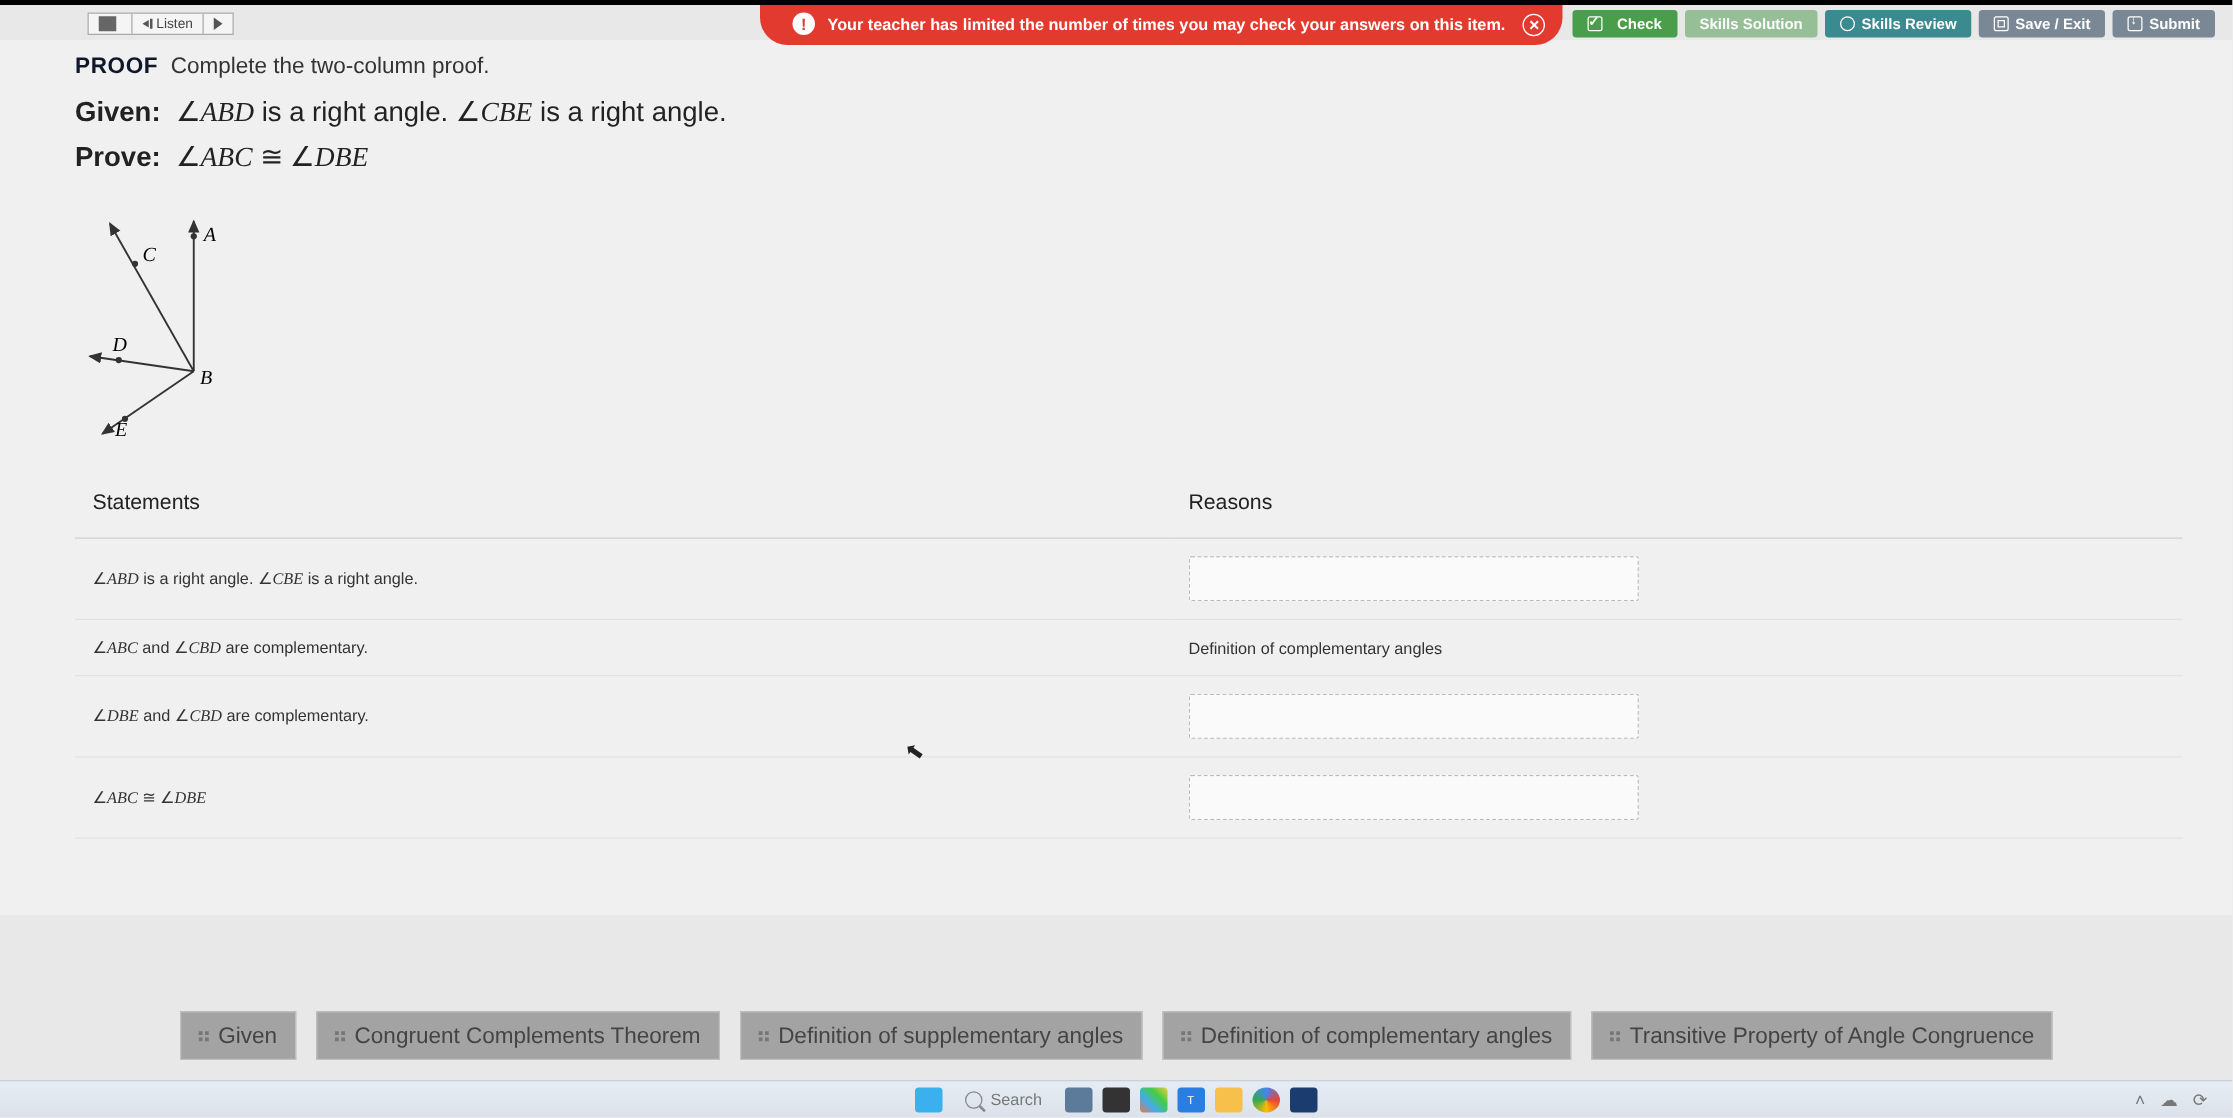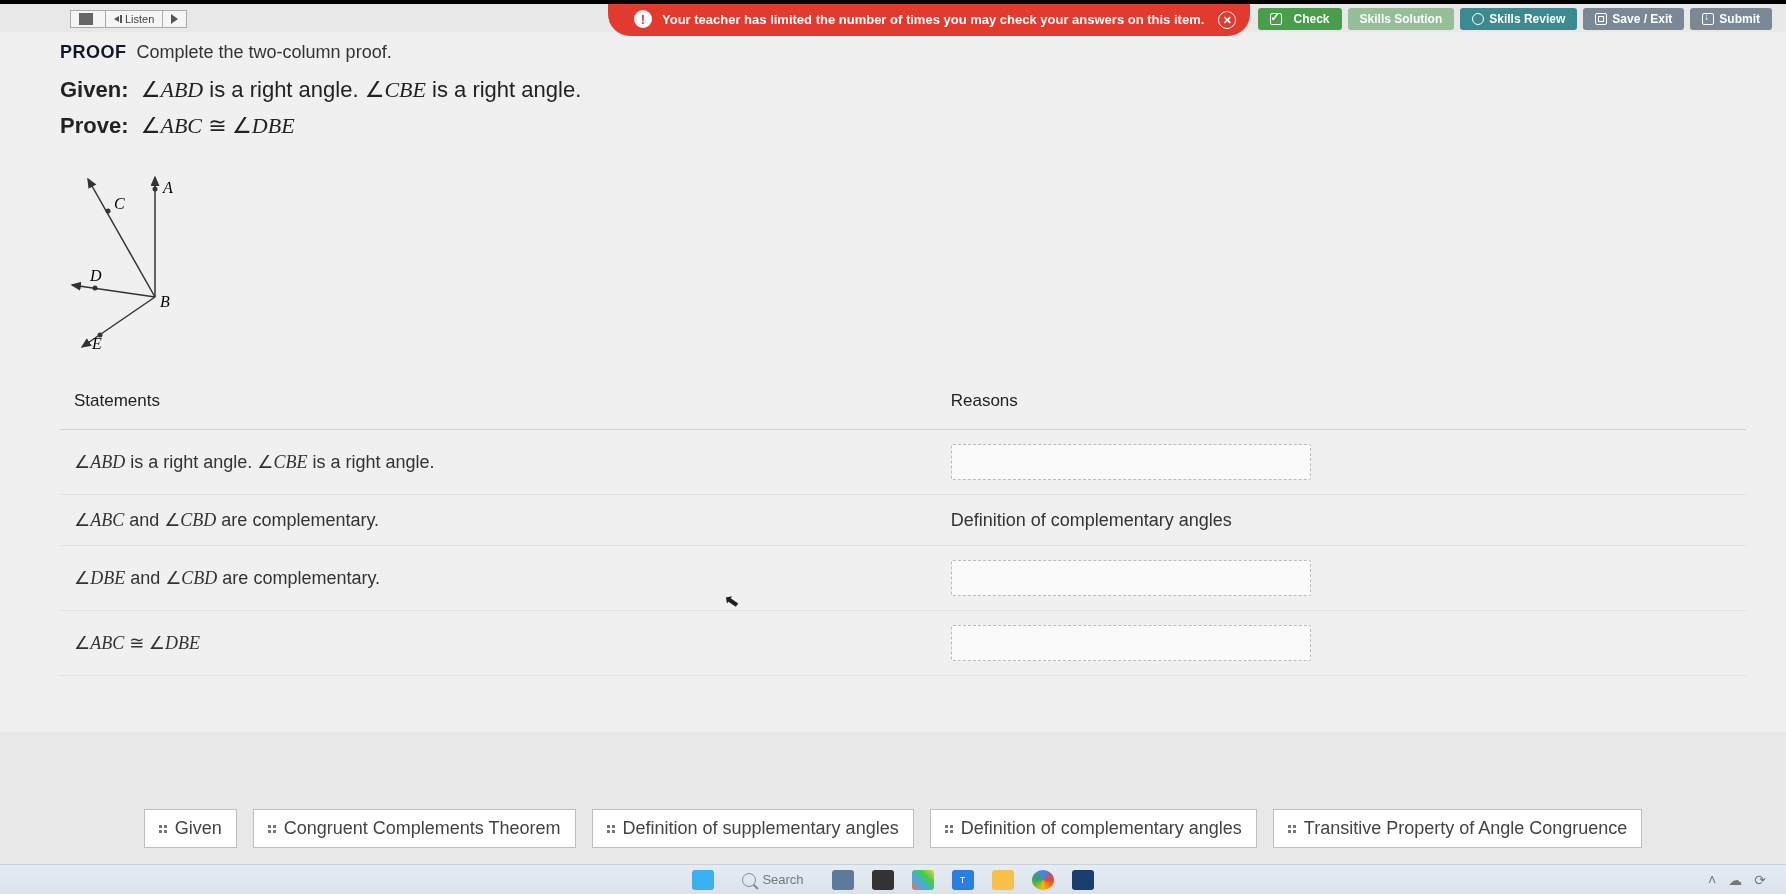--- a/index.html
+++ b/index.html
@@ -162,21 +162,21 @@
     }
     .proof-table th {
       text-align: left;
       font-size: 17px;
       font-weight: normal;
       color: #222;
       padding: 18px 14px;
       border-bottom: 1px solid #cfcfcf;
     }
     .proof-table td {
-      font-size: 18px;
+      font-size: 13px;
       color: #333;
       padding: 14px 14px;
       border-bottom: 1px solid #e2e2e2;
       vertical-align: middle;
     }
     .proof-table th:first-child, .proof-table td:first-child { width: 52%; }
     
     .drop-slot {
       border: 1.5px dashed #bbb;
       background: #fafafa;
@@ -188,21 +188,21 @@
     .tile-tray {
       position: absolute;
       left: 0; right: 0;
       bottom: 46px;
       display: flex;
       justify-content: center;
       gap: 16px;
       padding: 0 40px;
     }
     .tile {
-      background: #ffffff;
+      background: #a3a3a3;
       border: 1px solid #bfbfbf;
       padding: 8px 14px;
       font-size: 18px;
       color: #444;
       display: flex;
       align-items: center;
       gap: 8px;
       cursor: grab;
     }
     .grip {
@@ -229,21 +229,21 @@
     
     .taskbar {
       position: absolute;
       left: 0; right: 0; bottom: 0;
       height: 30px;
       background: linear-gradient(#e6ecf3,#dbe2eb);
       border-top: 1px solid #c8d0da;
       display: flex;
       align-items: center;
       justify-content: center;
-      gap: 18px;
+      gap: 8px;
     }
     .taskbar .tb-item {
       width: 22px; height: 20px;
       border-radius: 3px;
     }
     .taskbar .search {
       display:flex; align-items:center; gap:6px;
       font-size:13px; color:#777;
       padding: 2px 10px;
     }

